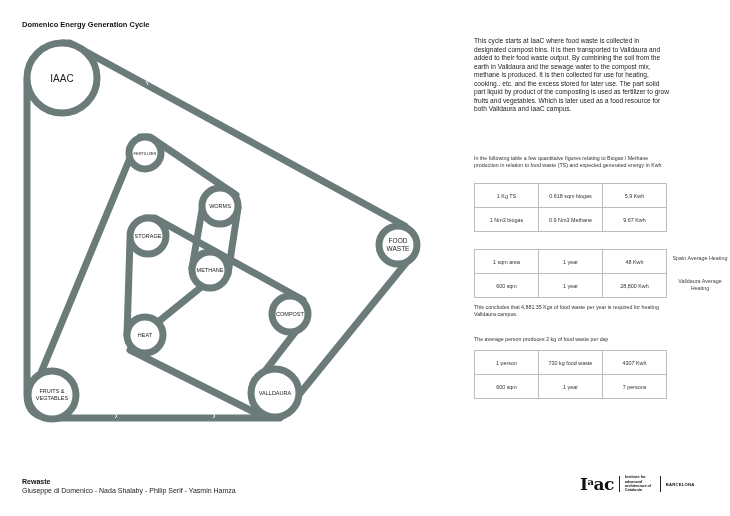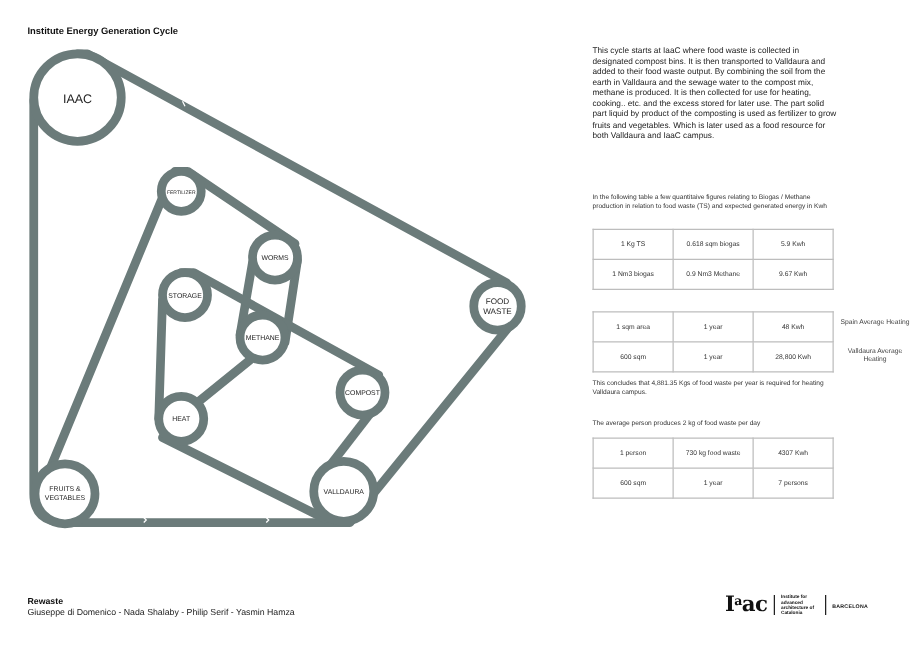--- a/index.html
+++ b/index.html
@@ -39,21 +39,21 @@
   .logo { position: absolute; left: 580px; top: 474px; height: 20px; display: flex; align-items: center; }
   .logo-mark { font-family: "DejaVu Serif", serif; font-weight: bold; font-size: 17px; color: #111; letter-spacing: -0.5px; }
   .logo-mark sup { font-size: 10px; vertical-align: 5px; }
   .logo-sep { width: 1px; height: 16px; background: #222; margin: 0 5px; }
   .logo-inst { font-size: 3.8px; line-height: 4.3px; font-weight: bold; color: #111; width: 30px; }
   .logo-city { font-size: 4.2px; font-weight: bold; color: #111; letter-spacing: 0.2px; }
 </style>
 </head>
 <body>
 
-<div class="title">Institute Energy Generation Cycle</div>
+<div class="title">Domenico Energy Generation Cycle</div>
 
 <svg class="diagram" width="460" height="440" viewBox="0 0 460 440">
   <g fill="none" stroke="#6b7b7a" stroke-width="7" stroke-linecap="round" stroke-linejoin="round">
 
     <path d="M 62 43 L 70 43 L 405 226 Q 418 238 410 258 L 280 418 L 52 418 Q 27 418 27 395 L 27 80"></path>
 
     <path d="M 140 137 L 150 137 L 236 195 M 130 158 L 38 380"></path>
 
     <path d="M 202 210 L 192 268 M 238 208 L 228 274"></path>
 

